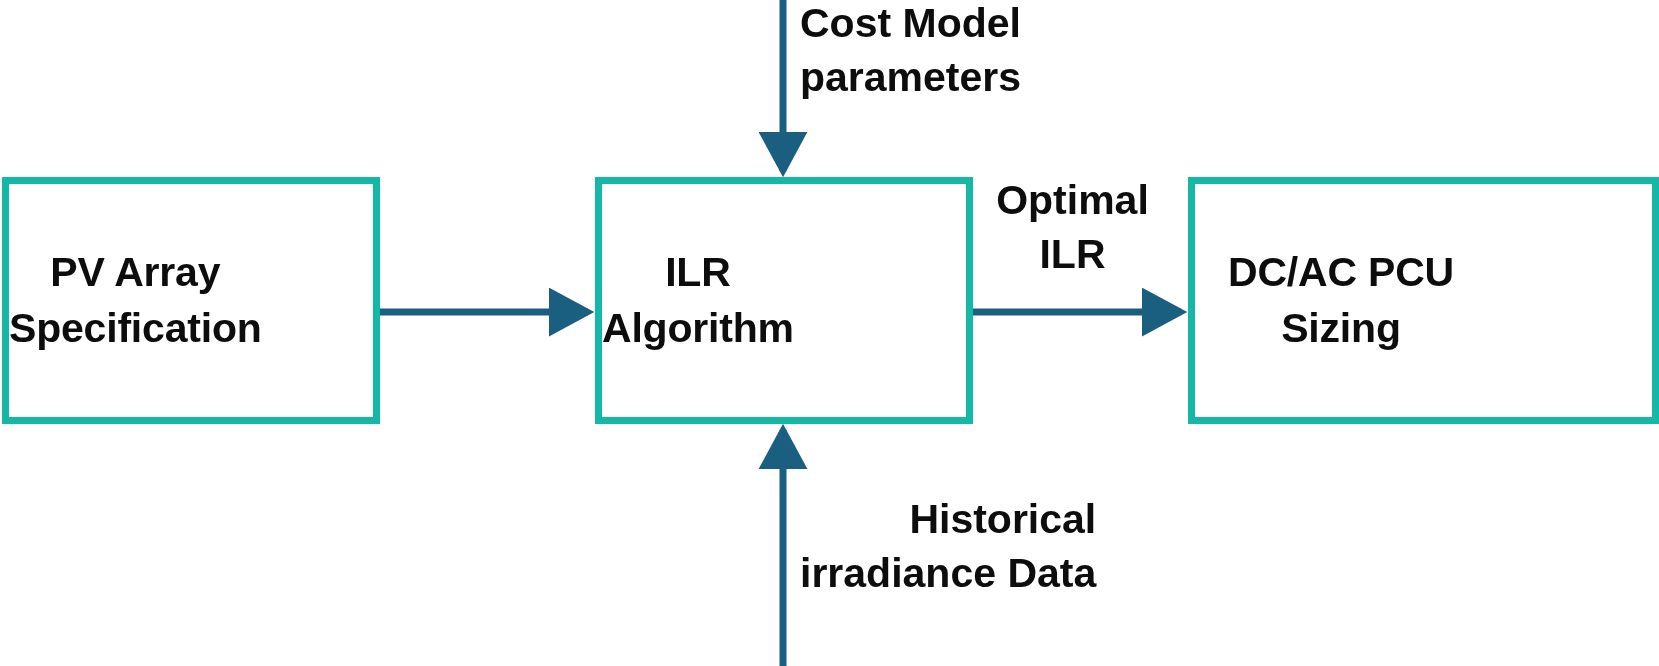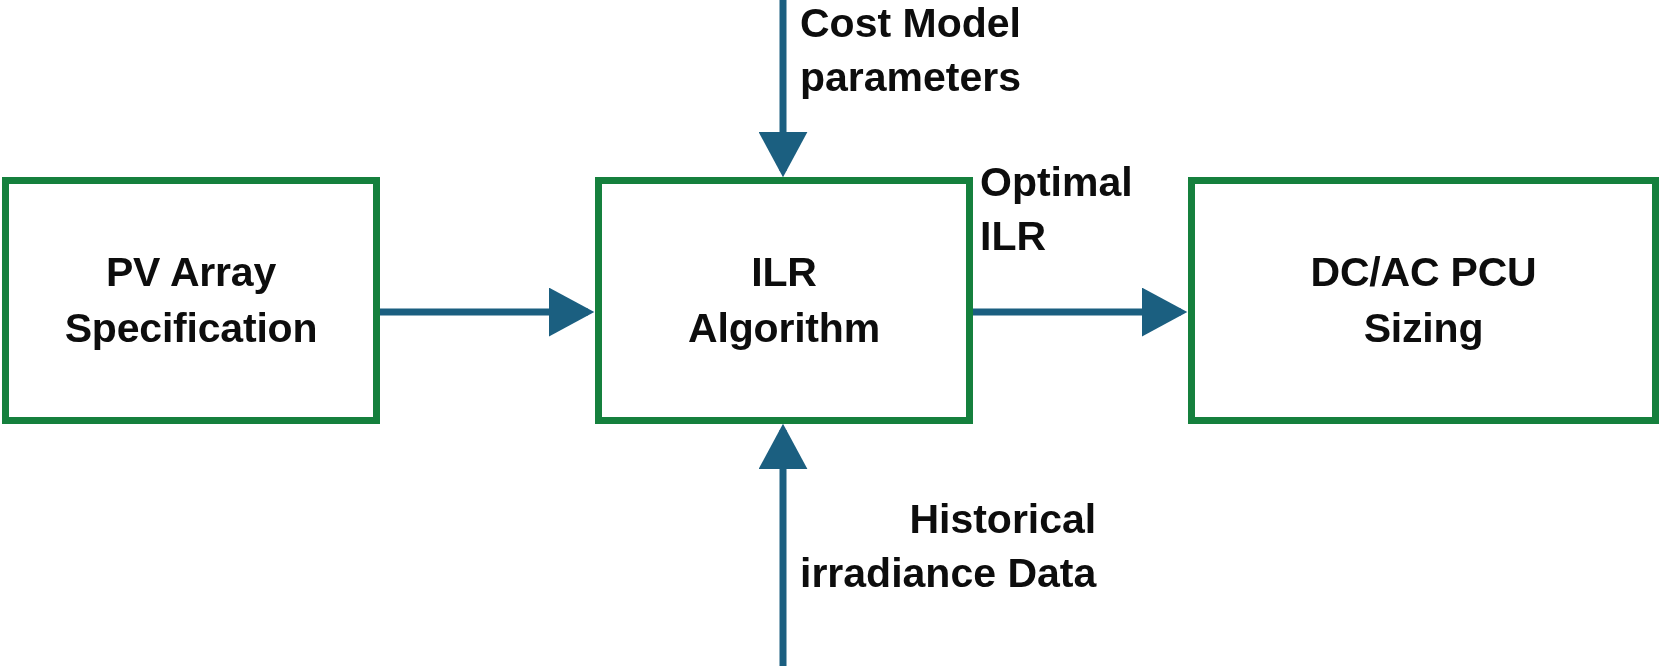--- a/index.html
+++ b/index.html
@@ -9,52 +9,52 @@
     width:1659px;height:666px;position:relative;overflow:hidden;
   }
   #diagram{position:absolute;left:0;top:0;width:1659px;height:666px;}
   .layer{position:absolute;left:0;top:0;width:1659px;height:666px;}
 
   
   .block{
     position:absolute;
     box-sizing:border-box;
     background:#ffffff;
-    border:7px solid #15803d;
+    border:7px solid #14b8a6;
     display:flex;
     align-items:center;
-    justify-content:center;
+    justify-content:flex-start;
     text-align:center;
     z-index:3;
   }
   .block-label{
     color:#0d0d0d;
     font-weight:bold;
     font-size:41px;
     line-height:1.35;
     letter-spacing:-0.2px;
     white-space:pre-line;
   }
 
   #block-pv-array{ left:2px;   top:177px; width:378px; height:247px; }
   #block-ilr{      left:595px; top:177px; width:378px; height:247px; }
-  #block-pcu{      left:1188px;top:177px; width:471px; height:247px; }
+  #block-pcu{      left:1188px;top:177px; width:471px; height:247px;padding-left:33px; }
 
   
   .edge-label{
     position:absolute;
     color:#0d0d0d;
     font-weight:bold;
     font-size:41px;
     line-height:1.32;
     white-space:pre-line;
     z-index:4;
   }
   #label-cost-model{ left:800px; top:-4px; }
-  #label-optimal-ilr{ left:980px; top:155px; width:185px; }
+  #label-optimal-ilr{ left:980px; top:173px; text-align:center; width:185px; }
   #label-historical{ left:800px; top:492px;text-align:right; }
 
   svg{display:block;}
 </style>
 </head>
 <body>
 
 <div id="diagram">
 
   <svg class="layer" width="1659" height="666" viewBox="0 0 1659 666" xmlns="http://www.w3.org/2000/svg">

